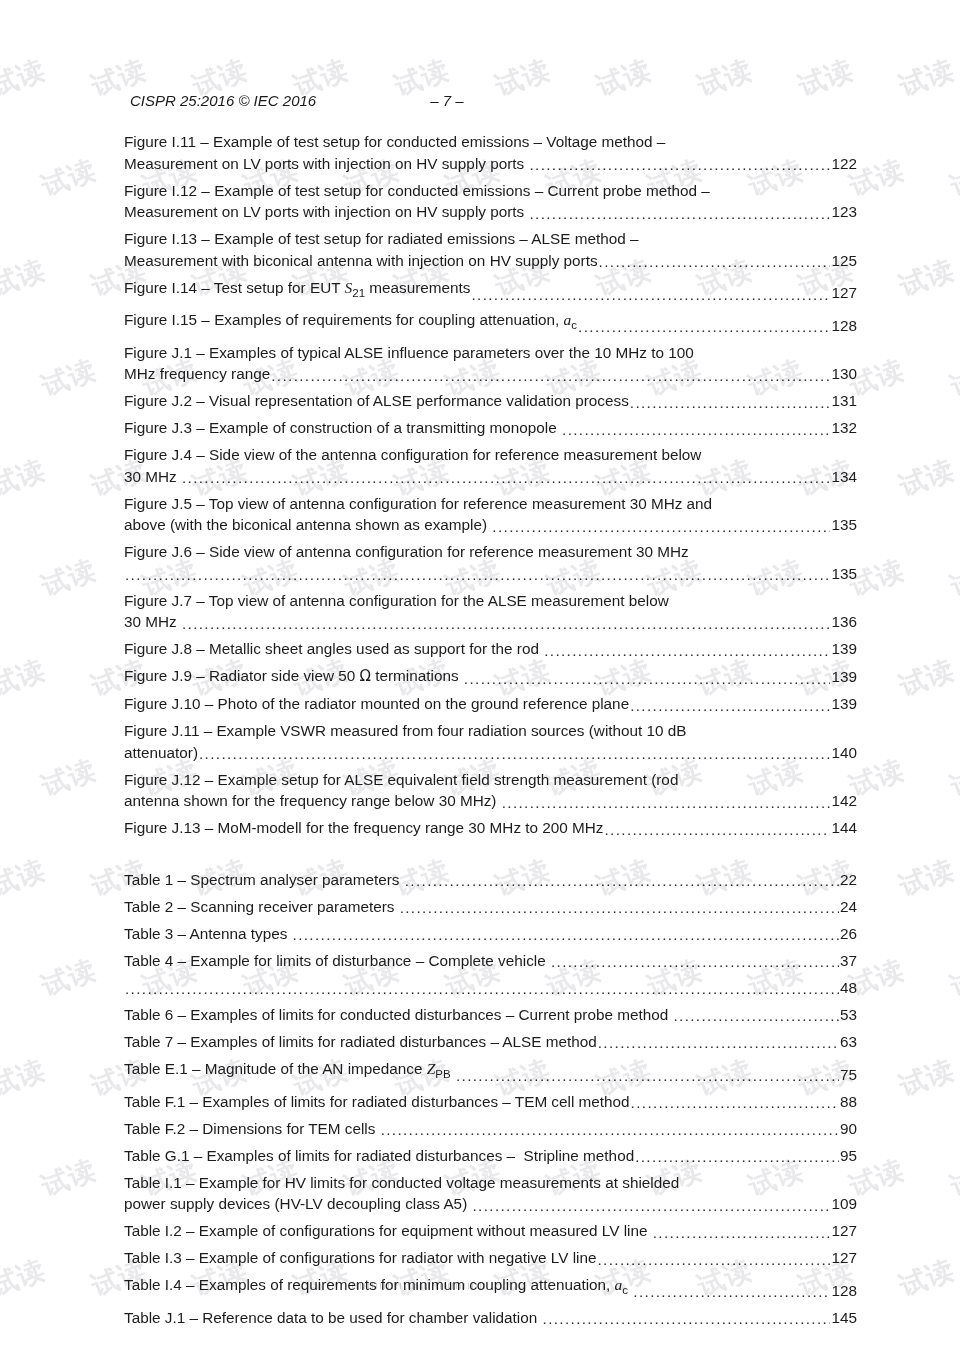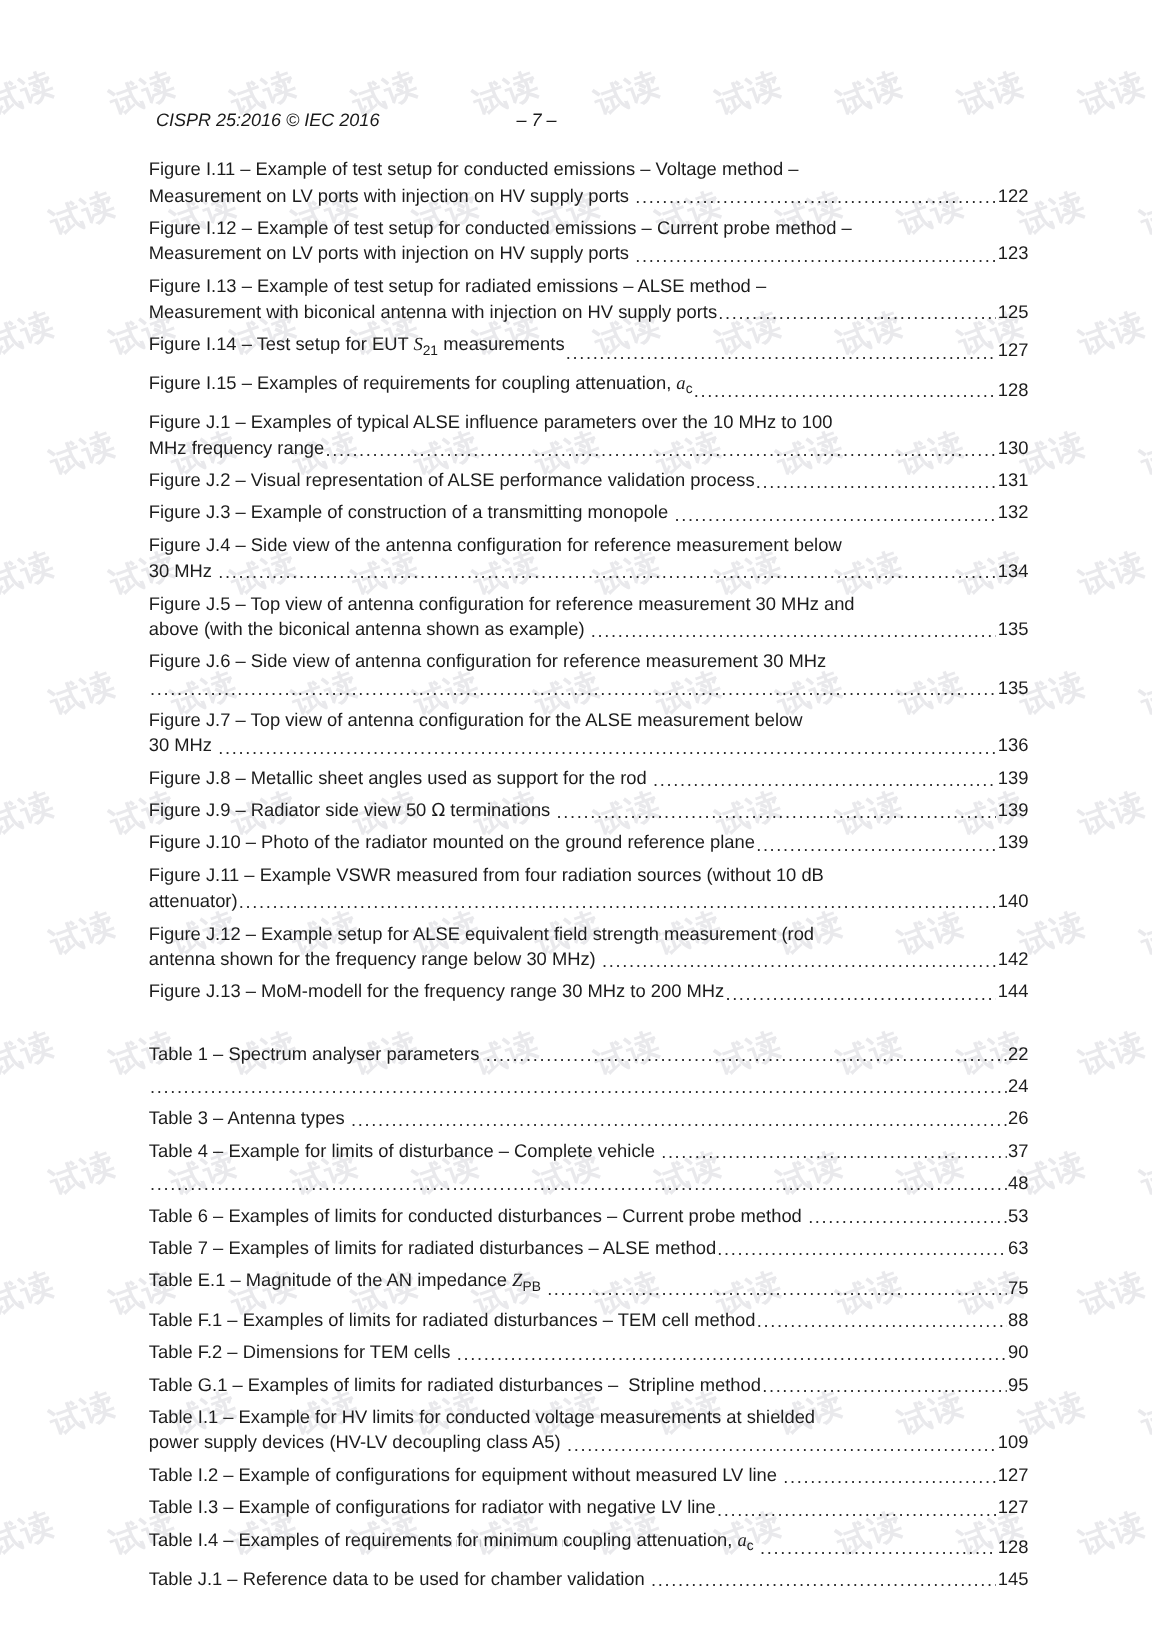--- a/index.html
+++ b/index.html
@@ -457,20 +457,21 @@
       <div class="toc-section">
         <div class="toc-entry">
           <div class="entry-last">
             <span class="tail">Table 1 – Spectrum analyser parameters </span>
             <span class="leader">................................................................................................................................................................................................................................................................................................................................................................................................................</span>
             <span class="pageno">22</span>
           </div>
         </div>
         <div class="toc-entry">
           <div class="entry-last">
+            <span class="tail">Table 2 – Scanning receiver parameters </span>
             <span class="leader">................................................................................................................................................................................................................................................................................................................................................................................................................</span>
             <span class="pageno">24</span>
           </div>
         </div>
         <div class="toc-entry">
           <div class="entry-last">
             <span class="tail">Table 3 – Antenna types </span>
             <span class="leader">................................................................................................................................................................................................................................................................................................................................................................................................................</span>
             <span class="pageno">26</span>
           </div>

